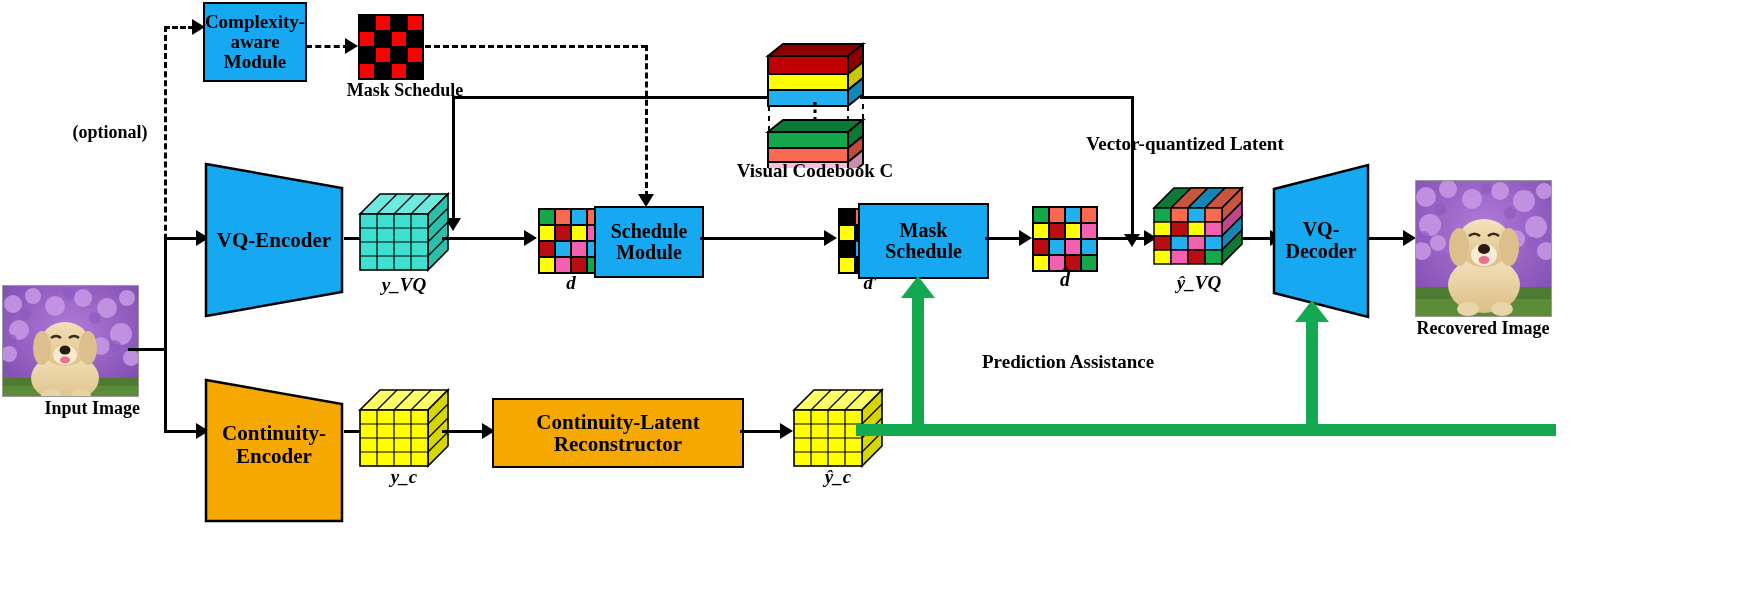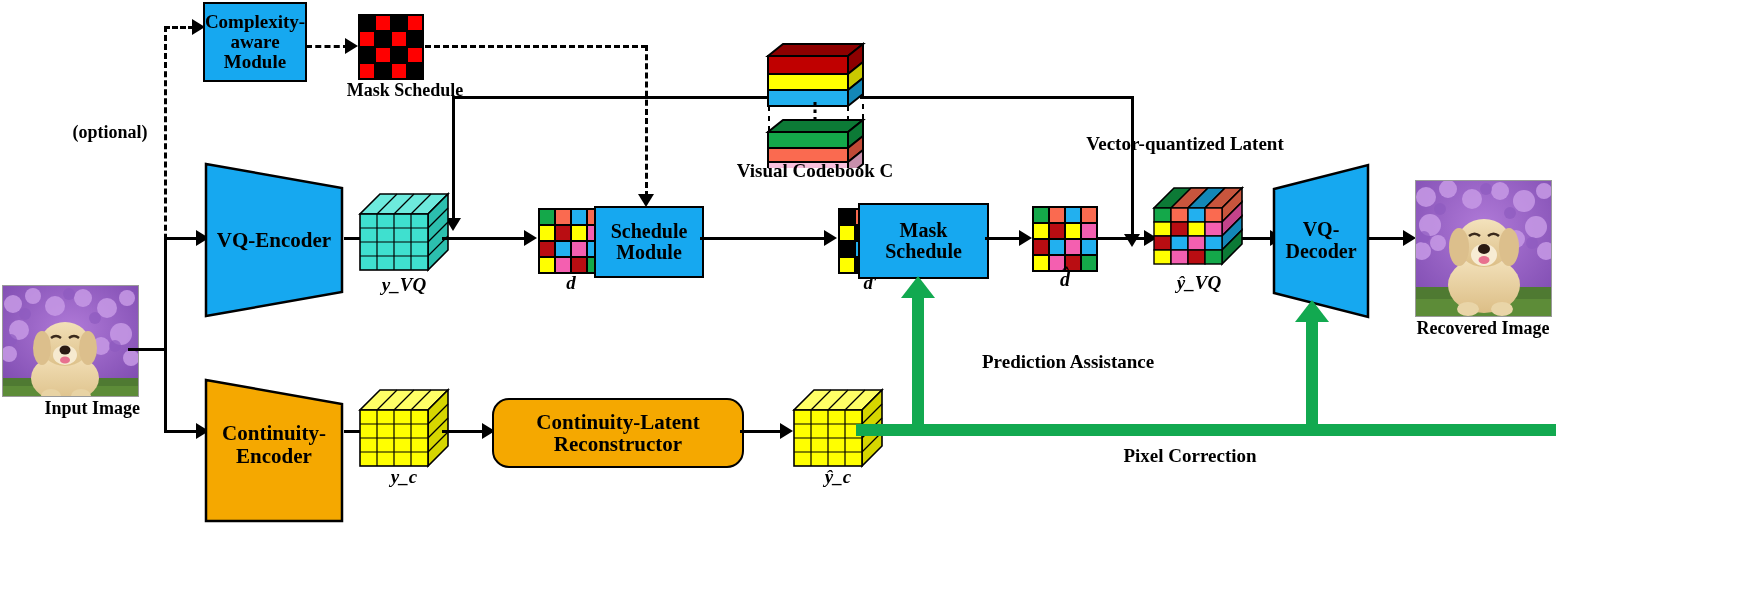--- a/index.html
+++ b/index.html
@@ -468,21 +468,21 @@
       <line x1="4" y1="42" x2="72" y2="42" stroke="#000" stroke-width="1.2"></line>
       <line x1="4" y1="56" x2="72" y2="56" stroke="#000" stroke-width="1.2"></line>
       <line x1="4" y1="70" x2="72" y2="70" stroke="#000" stroke-width="1.2"></line>
     </svg>
   </div>
   <div class="lbl it abs" style="left:356px;top:466px;width:96px;font-size:19px;">y_c</div>
 
   <div class="hline abs" style="left:442px;top:430px;width:48px;"></div>
   <div class="ah right abs" style="left:482px;top:423px;"></div>
 
-  <div class="box orange" style="left:492px;top:398px;width:248px;height:66px;font-size:21px;border-radius:17px;">
+  <div class="box orange" style="left:492px;top:398px;width:248px;height:66px;font-size:21px;">
     <div>
       <div>Continuity-Latent</div>
       <div>Reconstructor</div>
     </div>
   </div>
 
   <div class="hline abs" style="left:740px;top:430px;width:48px;"></div>
   <div class="ah right abs" style="left:780px;top:423px;"></div>
 
   <div class="cube" style="left:790px;top:382px;">
@@ -508,15 +508,14 @@
 
   <div class="garrow" style="left:856px;top:424px;width:700px;height:12px;background:#12a950;"></div>
 
   <div class="garrow" style="left:912px;top:296px;width:12px;height:132px;background:#12a950;"></div>
   <div class="ah gup abs" style="left:901px;top:276px;"></div>
 
   <div class="garrow" style="left:1306px;top:320px;width:12px;height:108px;background:#12a950;"></div>
   <div class="ah gup abs" style="left:1295px;top:300px;"></div>
 
   <div class="lbl abs" style="left:982px;top:351px;width:250px;text-align:left;font-size:19px;">Prediction Assistance</div>
-  <div class="lbl abs" style="left:1070px;top:445px;width:240px;font-size:19px;">Pixel Correction</div>
 
 </div>
 
 </body></html>

